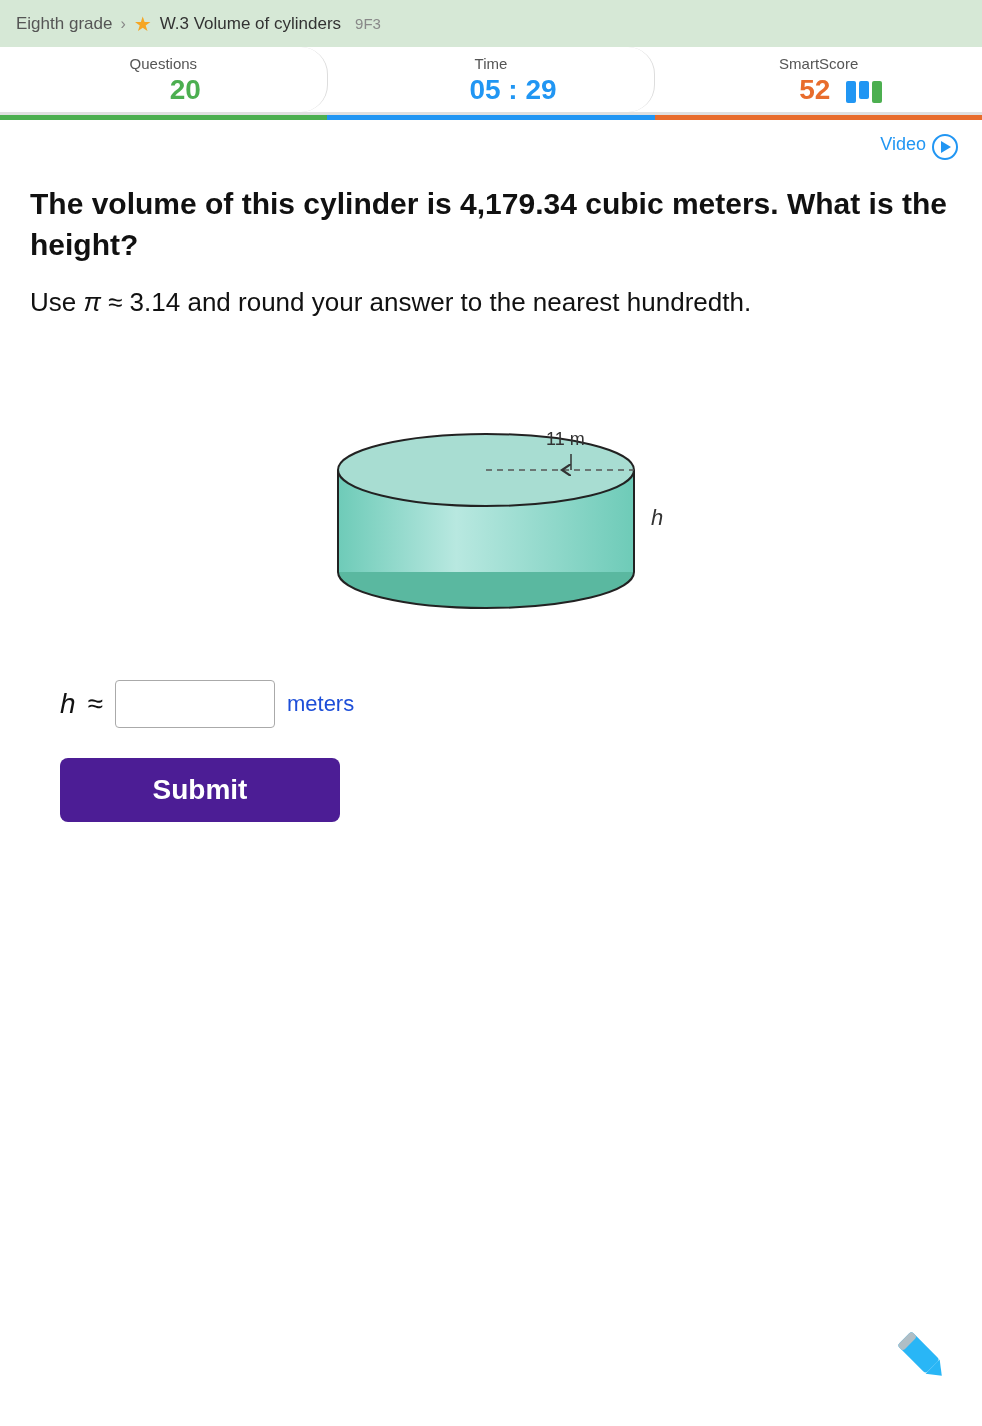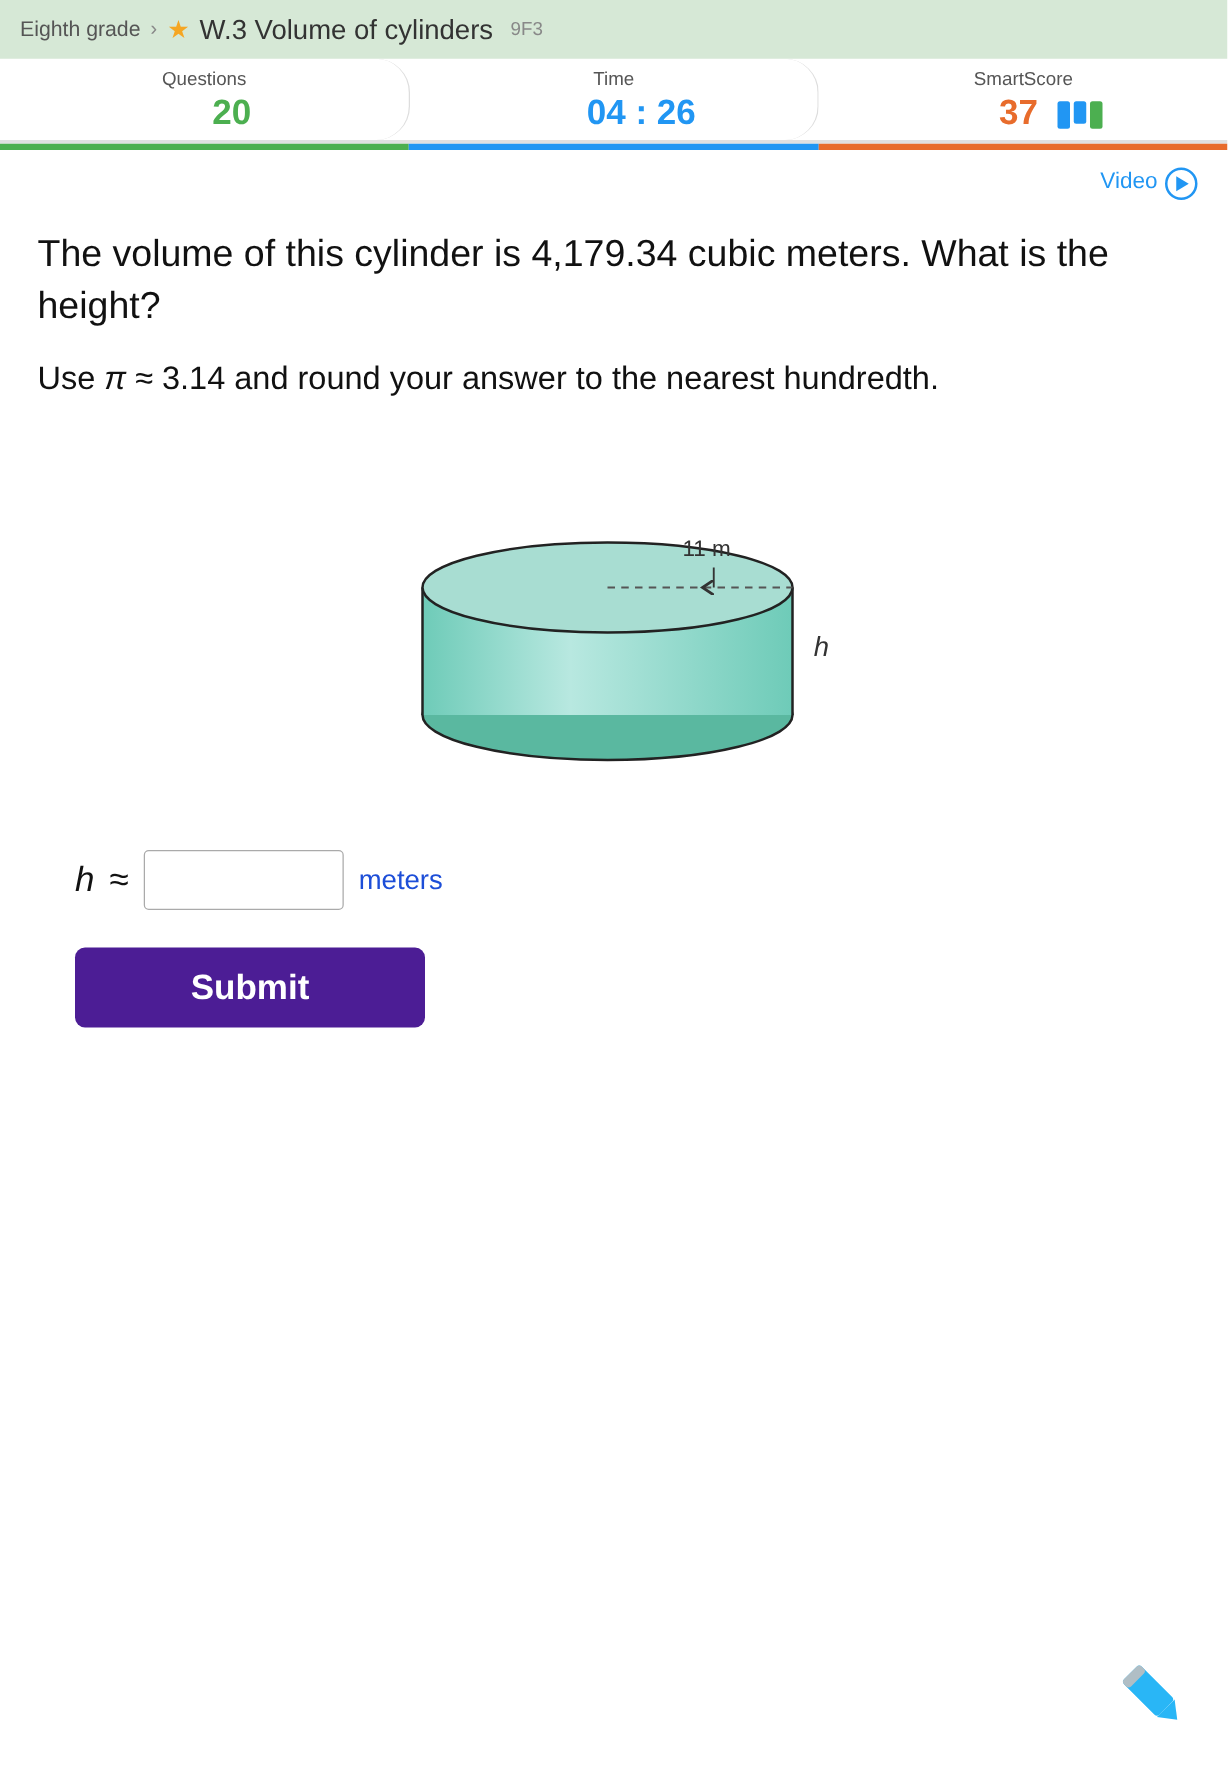--- a/index.html
+++ b/index.html
@@ -27,21 +27,21 @@
     }
     .breadcrumb-chevron {
       font-size: 16px;
       color: #888;
     }
     .breadcrumb-star {
       color: #f5a623;
       font-size: 20px;
     }
     .breadcrumb-lesson {
-      font-size: 22px;
+      font-size: 17px;
       color: #333;
       font-weight: 500;
     }
     .breadcrumb-code {
       font-size: 15px;
       color: #888;
       margin-left: 6px;
     }
 
     
@@ -133,20 +133,21 @@
 
     
     .main-content {
       padding: 20px 30px 30px;
     }
     .question-text {
       font-size: 30px;
       color: #111;
       line-height: 1.35;
       margin-bottom: 20px;
+      font-weight: bold;
     }
     .instruction-text {
       font-size: 26px;
       color: #111;
       line-height: 1.35;
       margin-bottom: 30px;
     }
     .pi-italic {
       font-style: italic;
     }
@@ -233,26 +234,26 @@
   <span class="breadcrumb-code">9F3</span>
 </div>
 
 <div class="stats-bar">
   <div class="stat-item">
     <span class="stat-label">Questions</span>
     <span class="stat-value green">20</span>
   </div>
   <div class="stat-item">
     <span class="stat-label">Time</span>
-    <span class="stat-value blue">04 : 26</span>
+    <span class="stat-value blue">05 : 29</span>
   </div>
   <div class="stat-item">
     <span class="stat-label">SmartScore</span>
     <span class="stat-value orange">
-      <span>37</span>
+      <span>52</span>
       <span class="smartscore-badges">
         <span class="badge badge-tall badge-blue"></span>
         <span class="badge badge-mid badge-blue"></span>
         <span class="badge badge-tall badge-green"></span>
       </span>
     </span>
   </div>
 </div>
 
 <div class="progress-bars">

